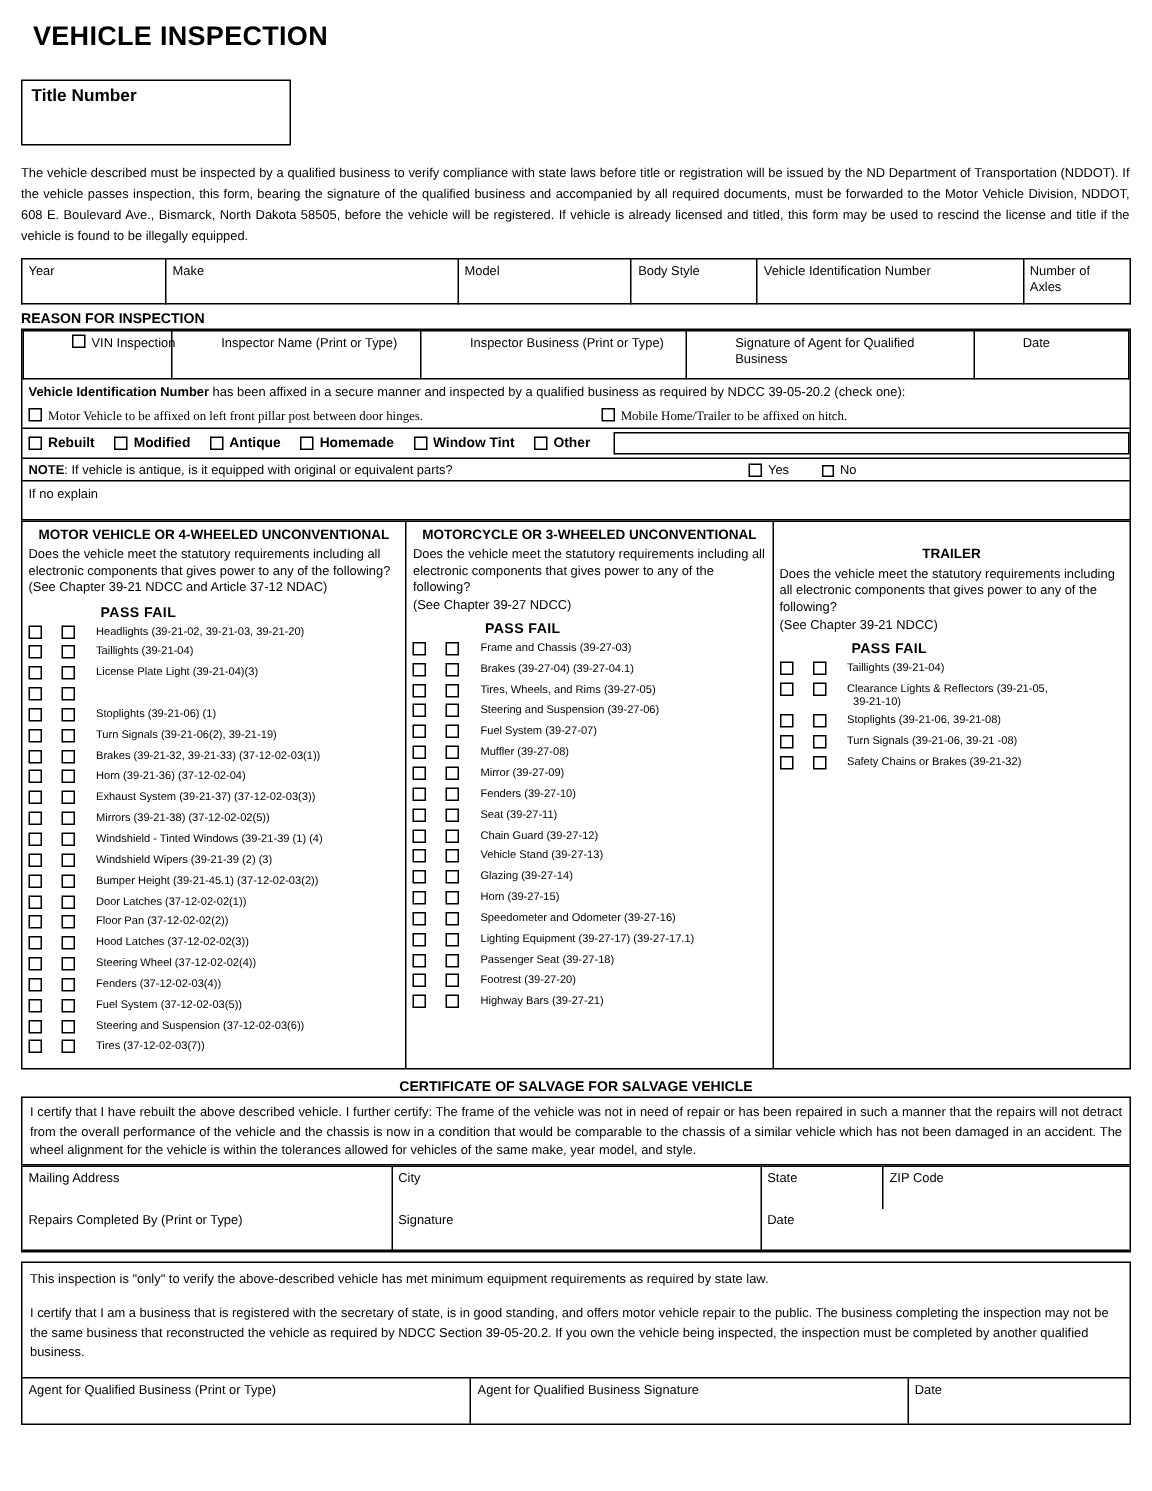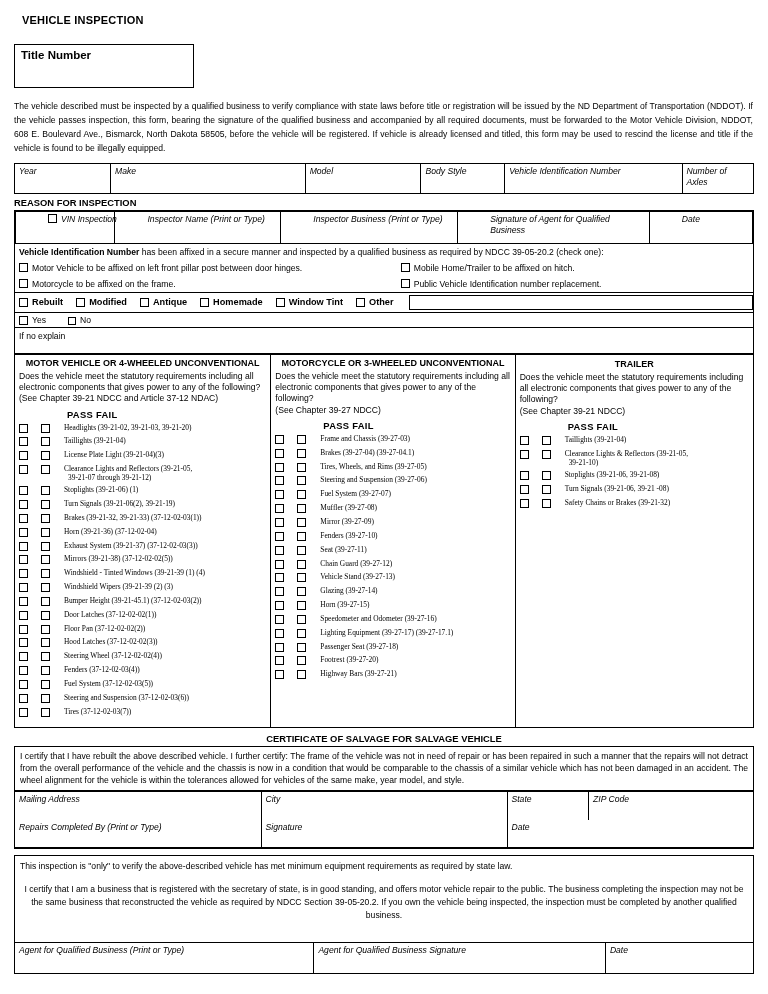--- a/index.html
+++ b/index.html
@@ -15,21 +15,21 @@
     overflow: hidden;
   }
   .page {
     position: absolute;
     left: 14px; top: 14px;
     width: 740px;
   }
 
   
   .doc-title {
-    font-size: 11px;
+    font-size: 18px;
     font-weight: bold;
     letter-spacing: 0.2px;
     margin: 0 0 18px 8px;
   }
 
   
   .titlenum-box {
     width: 180px;
     height: 44px;
     border: 1.6px solid #000;
@@ -48,21 +48,20 @@
     text-align: justify;
     margin: 0 0 7px 0;
     padding-right: 1px;
   }
 
   
   table.grid {
     width: 100%;
     border-collapse: collapse;
     table-layout: fixed;
-    font-style: italic;
   }
   table.grid td {
     border: 1px solid #000;
     vertical-align: top;
     padding: 2px 4px;
     font-size: 8.6px;
     line-height: 1.35;
   }
   .outer { border: 1.5px solid #000; }
 
@@ -98,21 +97,21 @@
     font-size: 8.6px;
     padding: 3px 4px 2px 4px;
     line-height: 1.3;
   }
   .vinline b { font-weight: bold; }
 
   .affix-grid {
     display: flex;
     font-size: 8.6px;
   }
-  .affix-grid > div { display: flex; align-items: center; }
+  .affix-grid > div { display: flex; align-items: center; font-family: Liberation Serif, serif; }
   .affix-left  { width: 52%; padding: 3px 0 3px 4px; }
   .affix-right { width: 48%; padding: 3px 0 3px 2px; }
 
   .type-row {
     display: flex;
     align-items: center;
     font-size: 9.2px;
     font-weight: bold;
     padding: 2px 0 2px 4px;
     gap: 0;
@@ -169,21 +168,21 @@
     line-height: 1.32;
   }
   .passfail {
     font-size: 9.4px;
     font-weight: bold;
     margin: 4px 0 3px 0;
     letter-spacing: 0.3px;
     padding-left: 48px;
   }
 
-  ul.checklist { list-style: none; margin: 0; padding: 0; font-family: Liberation Serif, serif; }
+  ul.checklist { list-style: none; margin: 0; padding: 0; }
   ul.checklist li {
     display: flex;
     align-items: flex-start;
     font-size: 7.4px;
     line-height: 1.25;
     margin-bottom: 2.6px;
     min-height: 11px;
   }
   ul.checklist li .boxpass { width: 22px; flex: 0 0 22px; padding-top: 1px; }
   ul.checklist li .boxfail { width: 23px; flex: 0 0 23px; padding-top: 1px; }
@@ -207,21 +206,21 @@
   }
   .cert-wrap table.grid { border: 0; }
   .cert-wrap table.grid td { height: 28px; }
 
   .foot-wrap { border: 1.5px solid #000; margin-top: 6px; }
   .foot-p {
     font-size: 8.6px;
     line-height: 1.5;
     padding: 4px 5px 2px 5px;
   }
-  .foot-p.second { padding-top: 8px; padding-bottom: 20px; border-bottom: 1px solid #000; text-align: center; }
+  .foot-p.second { padding-top: 8px; padding-bottom: 10px; border-bottom: 1px solid #000; }
   .foot-wrap table.grid { border: 0; }
   .foot-wrap table.grid td { height: 30px; }
 </style>
 </head>
 <body>
 
 <div class="page">
 
   <h1 class="doc-title">VEHICLE INSPECTION</h1>
 
@@ -269,30 +268,20 @@
       <div class="affix-left">
         <span class="cb"></span>
           <span>Motor Vehicle to be affixed on left front pillar post between door hinges.</span>
       </div>
       <div class="affix-right">
         <span class="cb"></span>
           <span>Mobile Home/Trailer to be affixed on hitch.</span>
       </div>
     </div>
 
-    <div class="affix-grid">
-      <div class="affix-left">
-        <span class="cb"></span>
-          <span>Motorcycle to be affixed on the frame.</span>
-      </div>
-      <div class="affix-right">
-        <span class="cb"></span>
-          <span>Public Vehicle Identification number replacement.</span>
-      </div>
-    </div>
 
     <div class="type-row" style="border-top:1px solid #000">
       <span class="ti">
           <span class="cb"></span>
           <span>Rebuilt</span>
         </span>
       <span class="ti">
           <span class="cb"></span>
           <span>Modified</span>
         </span>
@@ -309,20 +298,21 @@
           <span>Window Tint</span>
         </span>
       <span class="ti">
           <span class="cb"></span>
           <span>Other</span>
         </span>
       <span class="other-field"></span>
     </div>
 
     <div class="note-row" style="border-top:1px solid #000">
+      <span class="nlabel"><b>NOTE</b><span>: If vehicle is antique, is it equipped with original or equivalent parts?</span></span>
       <span class="nb">
           <span class="cb"></span>
           <span>Yes</span>
         </span>
       <span class="nb">
           <span class="cb sm"></span>
           <span>No</span>
         </span>
     </div>
 
@@ -350,21 +340,20 @@
             <span class="itxt">Taillights (39-21-04)</span>
           </li>
         <li>
             <span class="boxpass"><span class="cb"></span></span>
             <span class="boxfail"><span class="cb"></span></span>
             <span class="itxt">License Plate Light (39-21-04)(3)</span>
           </li>
         <li>
             <span class="boxpass"><span class="cb"></span></span>
             <span class="boxfail"><span class="cb"></span></span>
-            <span class="itxt"><span>Clearance Lights and Reflectors (39-21-05,</span><span class="cont">39-21-07 through 39-21-12)</span></span>
           </li>
         <li>
             <span class="boxpass"><span class="cb"></span></span>
             <span class="boxfail"><span class="cb"></span></span>
             <span class="itxt">Stoplights (39-21-06) (1)</span>
           </li>
         <li>
             <span class="boxpass"><span class="cb"></span></span>
             <span class="boxfail"><span class="cb"></span></span>
             <span class="itxt">Turn Signals (39-21-06(2), 39-21-19)</span>
@@ -540,21 +529,21 @@
           </li>
         <li>
             <span class="boxpass"><span class="cb"></span></span>
             <span class="boxfail"><span class="cb"></span></span>
             <span class="itxt">Highway Bars (39-27-21)</span>
           </li>
       </ul>
     </div>
 
     <div class="col col3">
-      <div class="col-head" style="margin-top:1px">TRAILER</div>
+      <div class="col-head" style="margin-top:13px">TRAILER</div>
       <div class="col-q">Does the vehicle meet the statutory requirements including all electronic components that gives power to any of the following?</div>
       <div class="col-q">(See Chapter 39-21 NDCC)</div>
       <div class="passfail">PASS  FAIL</div>
       <ul class="checklist">
         <li>
             <span class="boxpass"><span class="cb"></span></span>
             <span class="boxfail"><span class="cb"></span></span>
             <span class="itxt">Taillights (39-21-04)</span>
           </li>
         <li>

